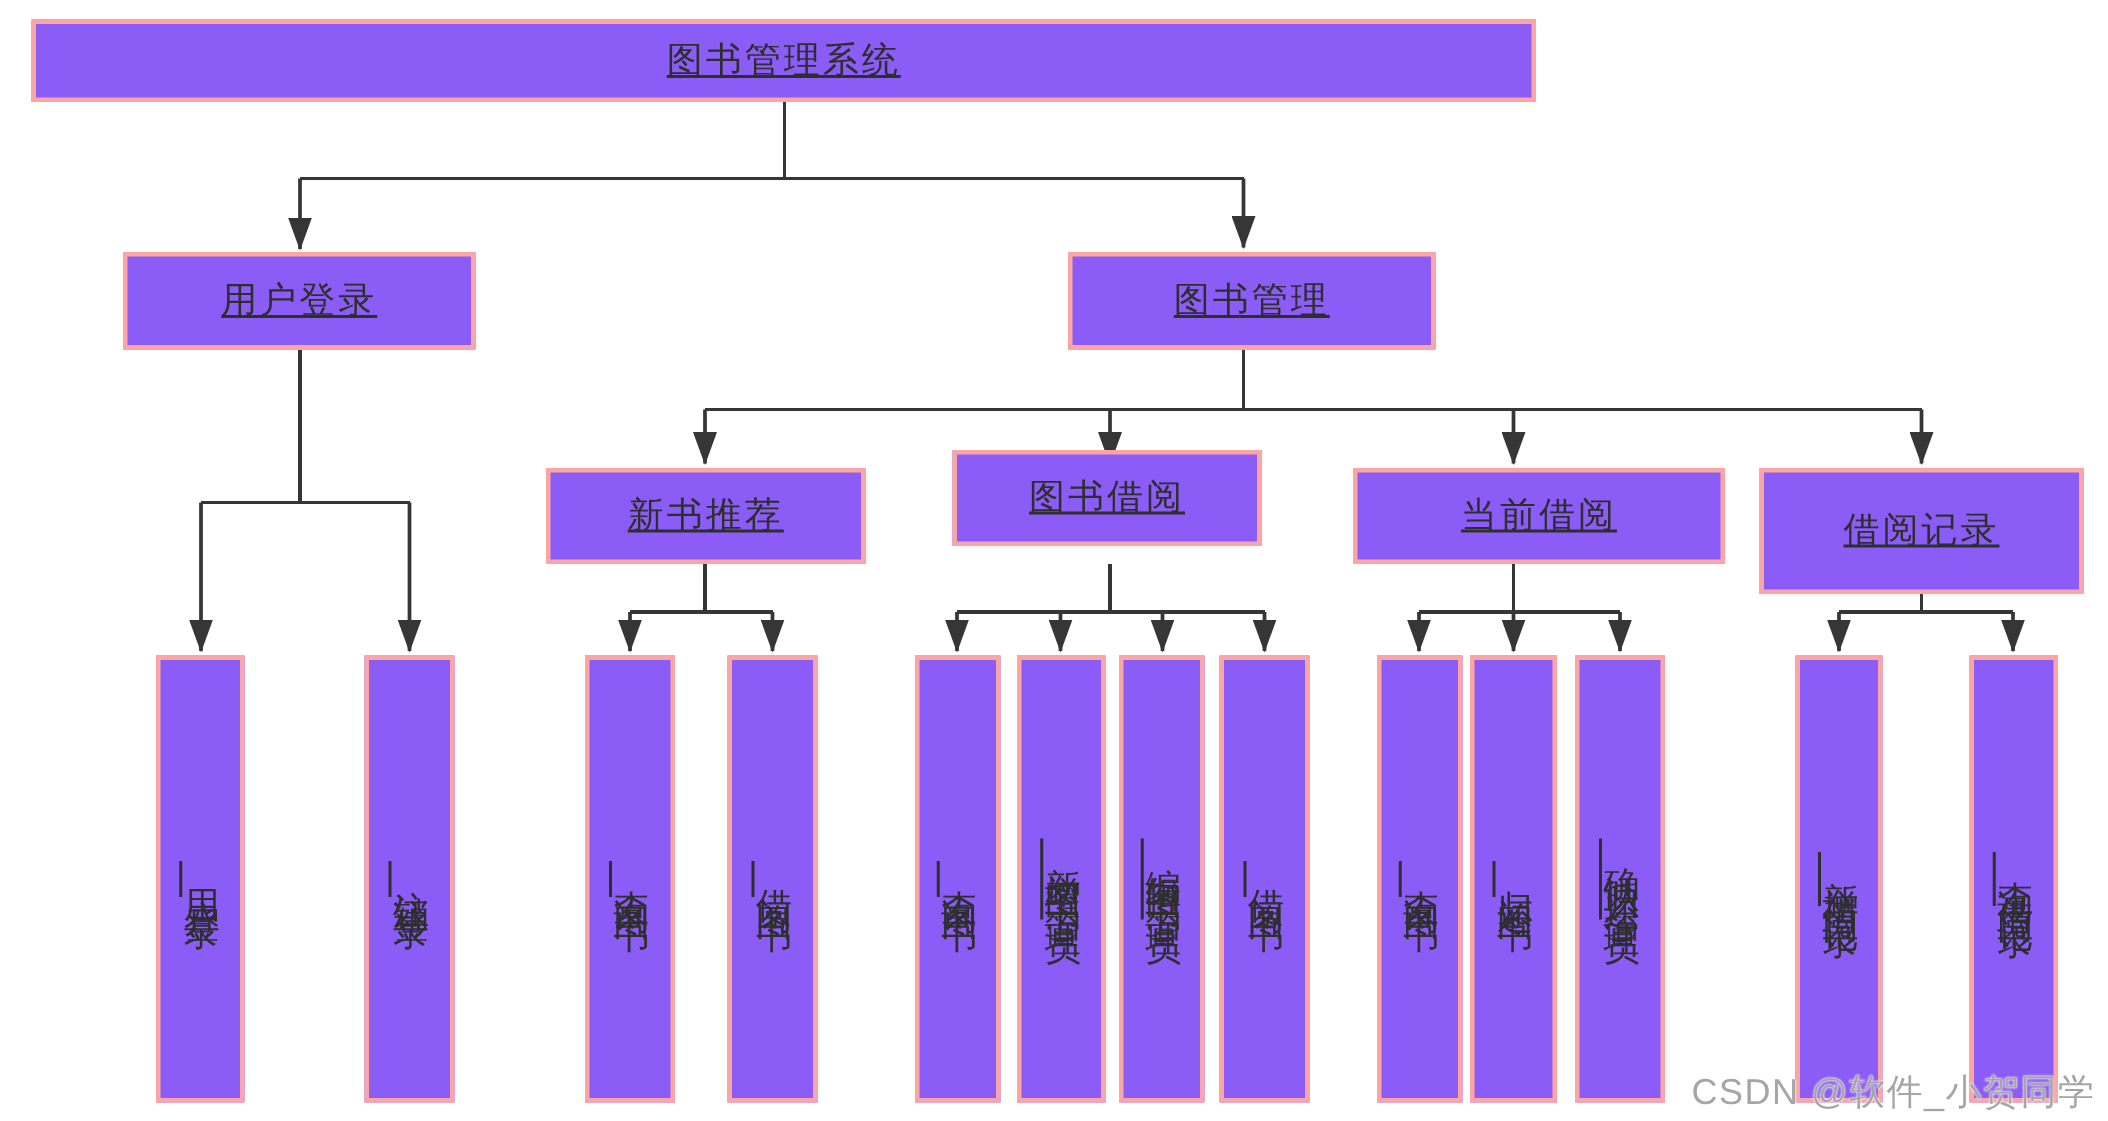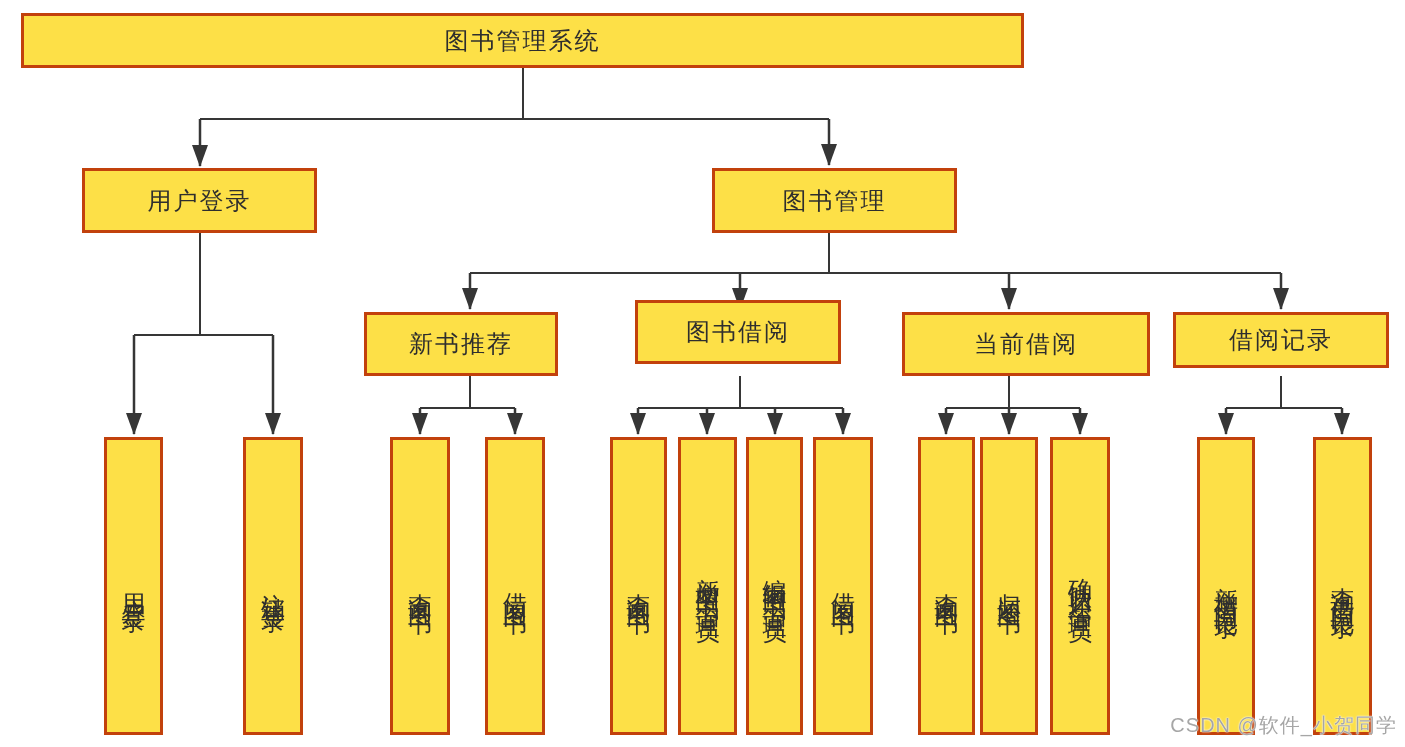--- a/index.html
+++ b/index.html
@@ -7,41 +7,42 @@
     position:relative;
     width:1405px;height:747px;
     background:#ffffff;
     font-family:"Liberation Sans", sans-serif;
     overflow:hidden;
   }
   #wires{position:absolute;left:0;top:0;width:1405px;height:747px;}
   .node{
     position:absolute;
     box-sizing:border-box;
-    border:3px solid #c2410c;
-    background:#fde047;
+    border:3px solid #fca5a5;
+    background:#8b5cf6;
     display:flex;
     align-items:center;
     justify-content:center;
     color:#2e2e2e;
     font-size:24px;
     line-height:1;
+    text-decoration:underline;
   }
   .node.h span{letter-spacing:2px;white-space:nowrap;}
   .node.v span{
     writing-mode:vertical-rl;
     text-orientation:mixed;
     letter-spacing:6px;
     white-space:nowrap;
   }
   #watermark{
     position:absolute;
     right:8px;
     top:712px;
-    font-size:20px;
+    font-size:24px;
     color:#a6a6a6;
     letter-spacing:1px;
     text-shadow:0 0 2px #ffffff, 0 0 1px #ffffff;
     white-space:nowrap;
     z-index:5;
   }
 </style>
 </head>
 <body>
 
@@ -98,30 +99,30 @@
     <span>图书管理系统</span>
   </div>
 
   <div class="node h" style="left:82px;top:168px;width:235px;height:65px">
     <span>用户登录</span>
   </div>
   <div class="node h" style="left:712px;top:168px;width:245px;height:65px">
     <span>图书管理</span>
   </div>
 
-  <div class="node h" style="left:364px;top:312px;width:194px;height:64px">
+  <div class="node h" style="left:364px;top:312px;width:213px;height:64px">
     <span>新书推荐</span>
   </div>
   <div class="node h" style="left:635px;top:300px;width:206px;height:64px">
     <span>图书借阅</span>
   </div>
   <div class="node h" style="left:902px;top:312px;width:248px;height:64px">
     <span>当前借阅</span>
   </div>
-  <div class="node h" style="left:1173px;top:312px;width:216px;height:56px">
+  <div class="node h" style="left:1173px;top:312px;width:216px;height:84px">
     <span>借阅记录</span>
   </div>
 
   <div class="node v" style="left:104px;top:437px;width:59px;height:298px">
     <span>用户登录</span>
   </div>
   <div class="node v" style="left:243px;top:437px;width:60px;height:298px">
     <span>注销登录</span>
   </div>
 

